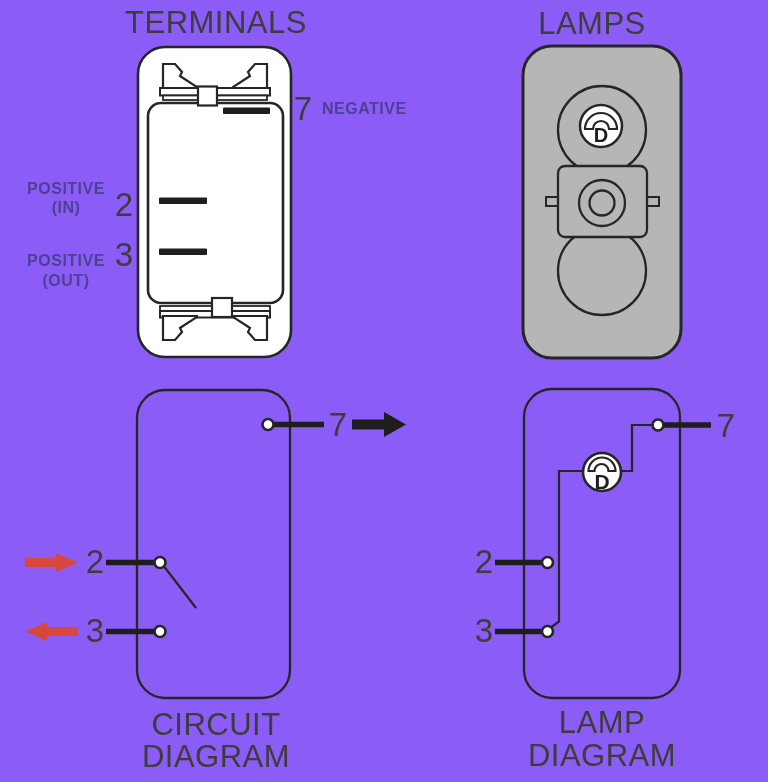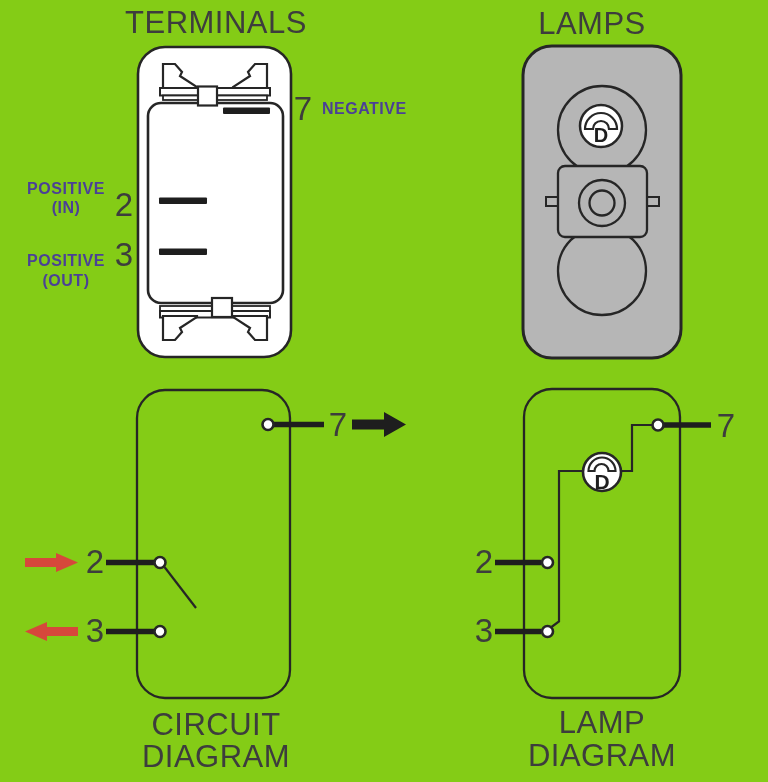--- a/index.html
+++ b/index.html
@@ -1,16 +1,16 @@
 <!DOCTYPE html>
 <html><head>
 <meta charset="utf-8">
 <style>
   html, body { margin: 0; padding: 0; background: #ffffff; }
-  .stage { position: relative; width: 768px; height: 782px; background: #84cc16; overflow: hidden; }
+  .stage { position: relative; width: 768px; height: 782px; background: #8b5cf6; overflow: hidden; }
   svg text { font-family: "Liberation Sans", sans-serif; }
   .title   { font-size: 31px; fill: #3d3d3d; letter-spacing: 0.5px; }
   .num     { font-size: 33px; fill: #3d3d3d; }
   .plabel  { font-size: 16px; font-weight: bold; letter-spacing: 0.5px; }
   .dletter { font-weight: bold; fill: #1e1e1e; }
 </style>
 </head>
 <body>
 
 <div class="stage">

